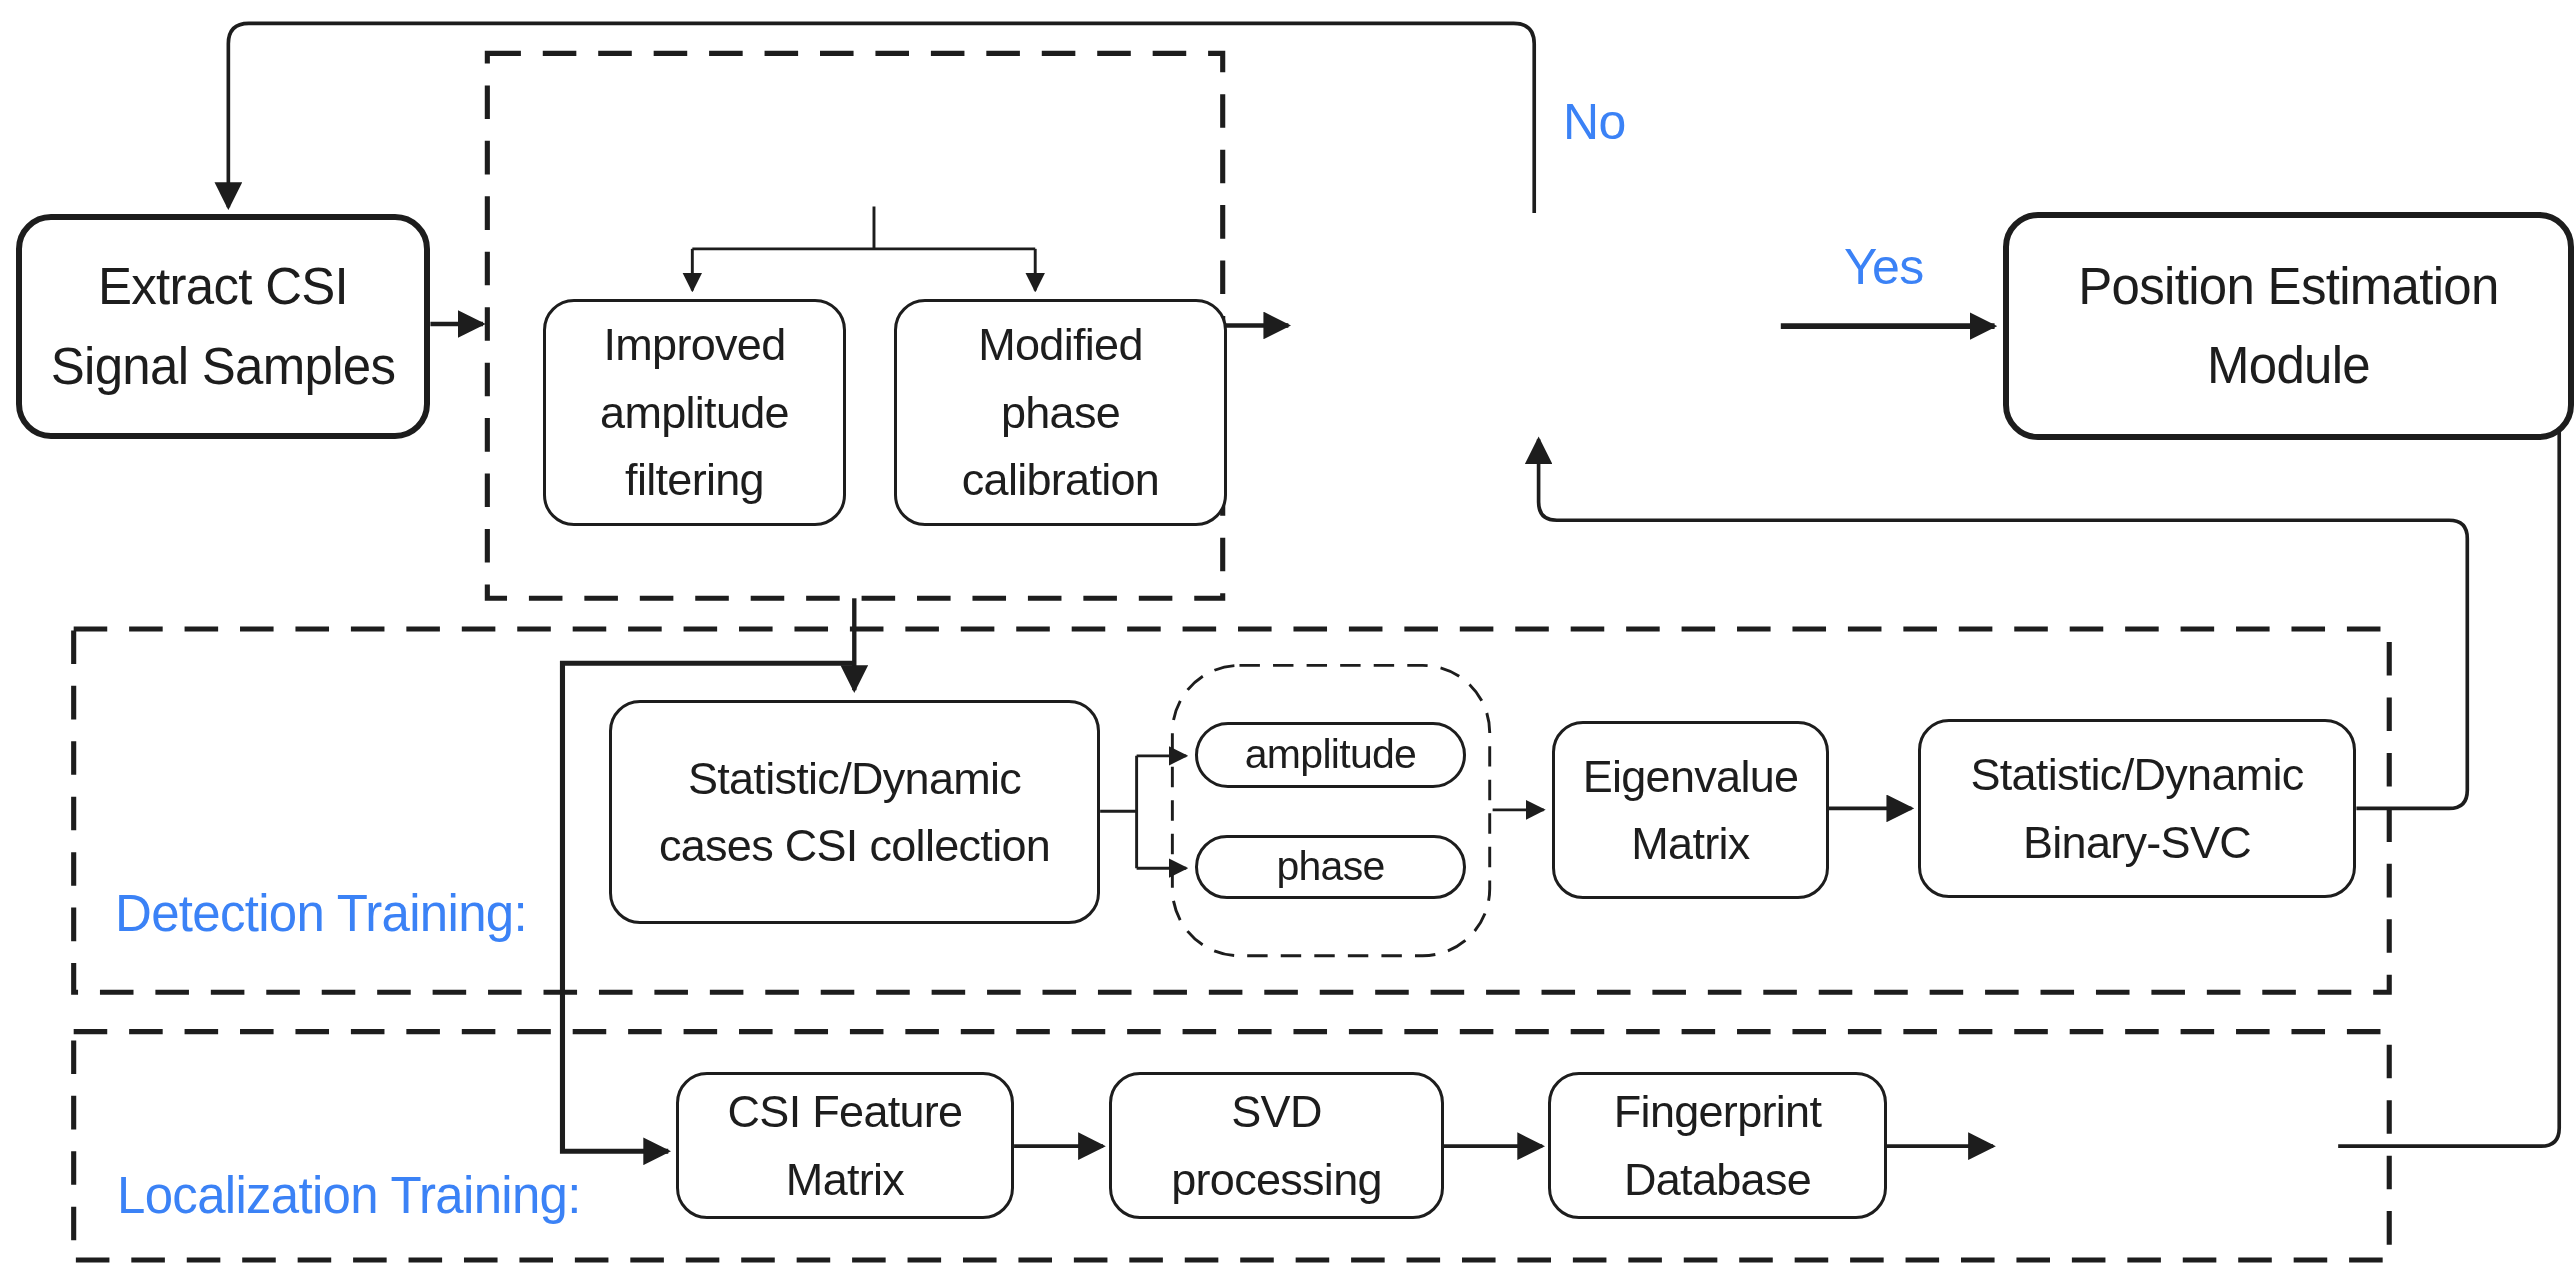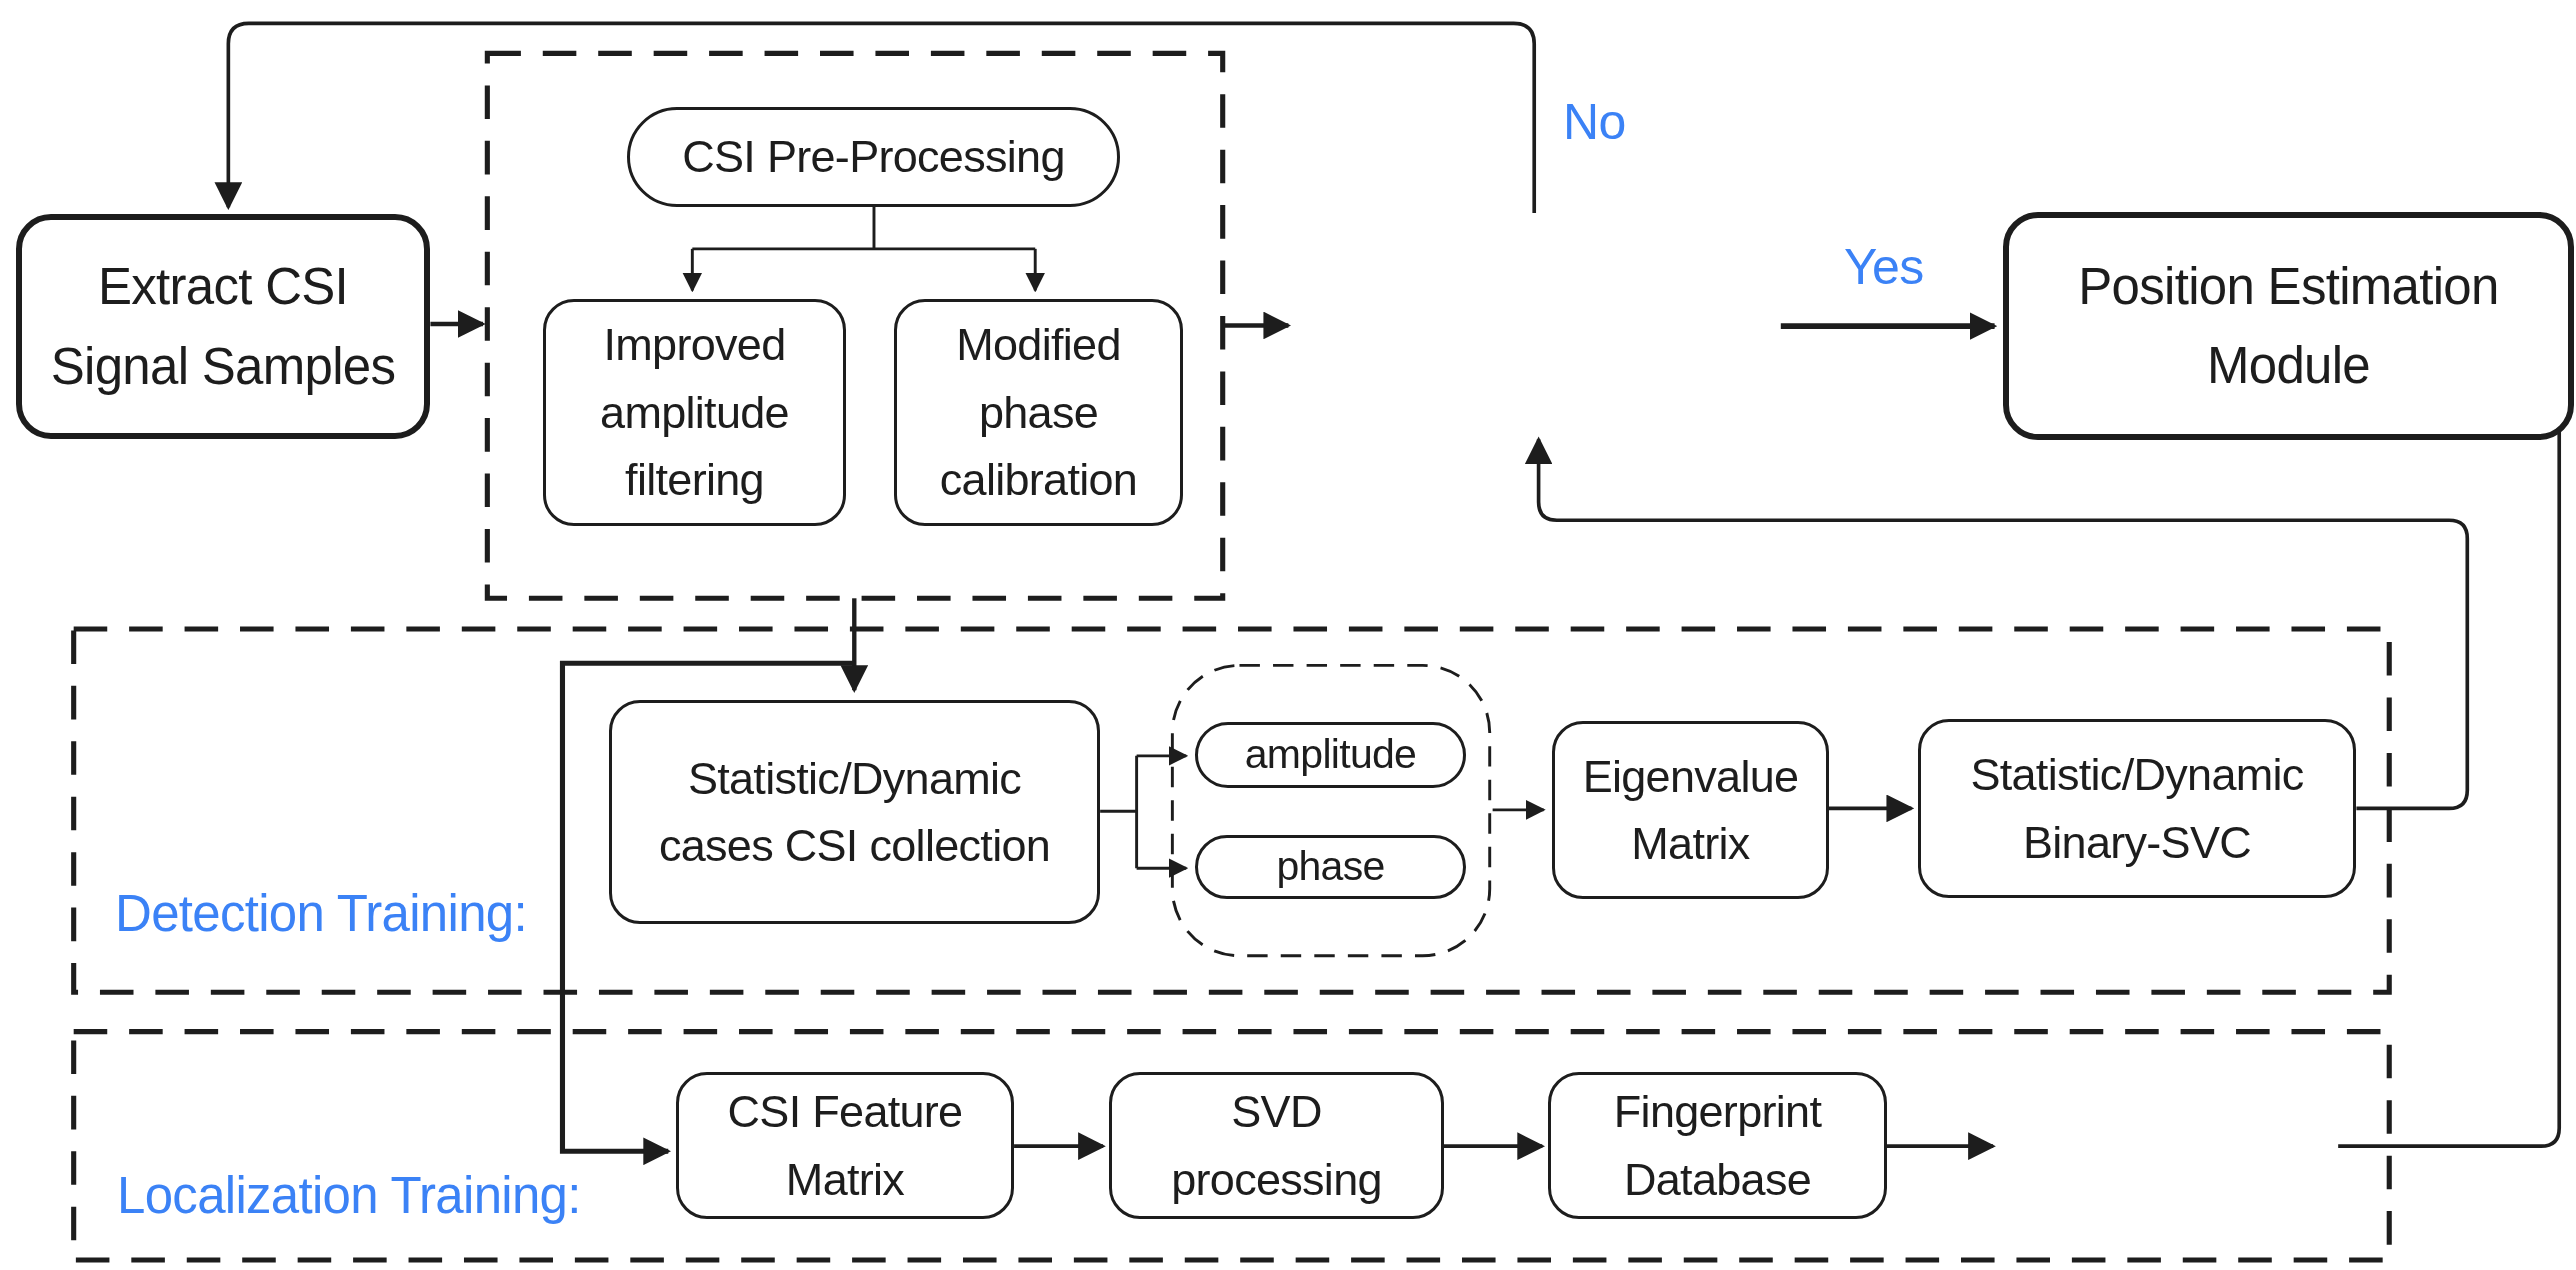--- a/index.html
+++ b/index.html
@@ -108,31 +108,28 @@
     <path d="M 2586 1571 L 2732 1571" fill="none" stroke="#1d1d1d" stroke-width="5" marker-end="url(#arrow)"></path>
 
     <path d="M 3205 1571 L 3483 1571 Q 3508 1571 3508 1546 L 3508 472 Q 3508 447 3483 447 L 3408 447" fill="none" stroke="#1d1d1d" stroke-width="5" marker-end="url(#arrow)"></path>
   </svg>
 
   <div class="node thick" style="left:16px; top:214px; width:414px; height:225px">
     <span class="lbl f70">Extract CSI
 Signal Samples</span>
   </div>
 
-  <div class="node pill" style="left:627px; top:107px; width:493px; height:100px">
-    <span class="lbl f62">CSI Pre-Processing</span>
-  </div>
 
   <div class="node" style="left:543px; top:299px; width:303px; height:227px">
     <span class="lbl f62">Improved
 amplitude
 filtering</span>
   </div>
 
-  <div class="node" style="left:894px; top:299px; width:289px; height:227px">
+  <div class="node" style="left:894px; top:299px; width:333px; height:227px">
     <span class="lbl f62">Modified
 phase
 calibration</span>
   </div>
 
 
   <div class="node thick" style="left:2003px; top:212px; width:571px; height:228px">
     <span class="lbl f70">Position Estimation
 Module</span>
   </div>

